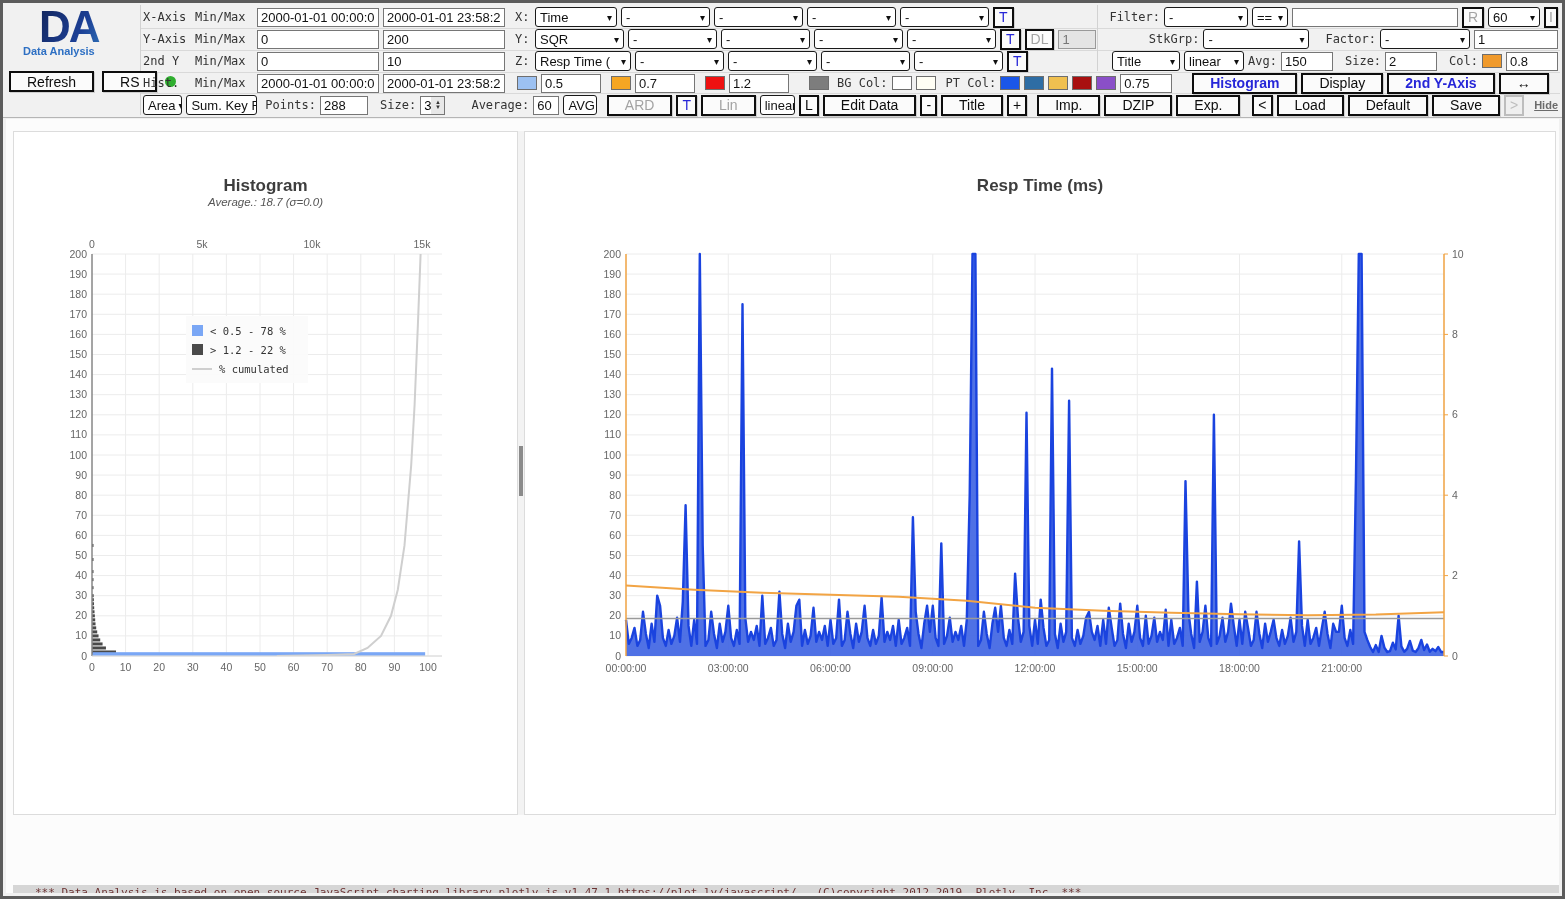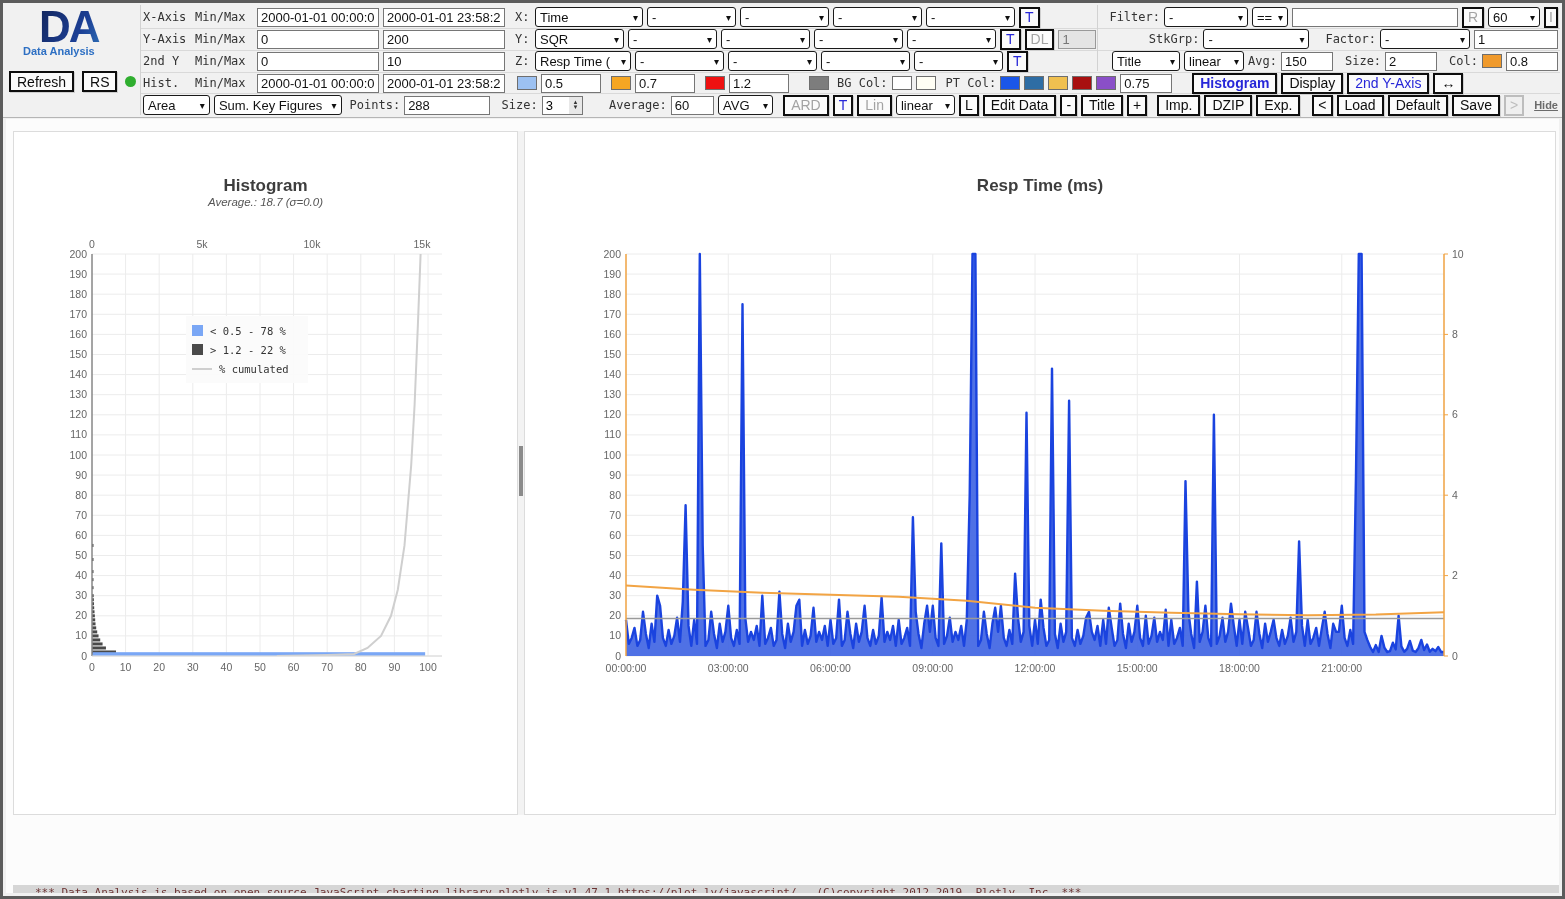--- a/index.html
+++ b/index.html
@@ -12,21 +12,21 @@
   .vline{position:absolute;width:1px;background:#d2d2d2;}
   .trow{position:absolute;left:140px;right:4px;height:22px;display:flex;align-items:center;gap:4px;}
   .tlabel{font-family:"DejaVu Sans Mono",monospace;font-size:12px;color:#333;white-space:nowrap;}
   .tinput{height:19px;border:1px solid #767676;background:#fff;font:13px "Liberation Sans",sans-serif;
     color:#111;padding:0 3px;display:flex;align-items:center;overflow:hidden;white-space:nowrap;}
   .tinput.dis{background:#e4e4e4;color:#777;border-color:#999;}
   .tsel{height:20px;border:1.5px solid #1a1a1a;border-radius:3px;background:#fff;display:flex;
     align-items:center;justify-content:space-between;padding:0 4px;font:13px "Liberation Sans",sans-serif;color:#111;white-space:nowrap;overflow:hidden;}
   .tsel .chev{font-size:10px;color:#111;margin-left:3px;}
   .tbtn{height:21px;border:2px solid #0d0d0d;background:#fbfbfb;display:flex;align-items:center;justify-content:center;
-    padding:0 6px;font:14px "Liberation Sans",sans-serif;color:#0d0d0d;white-space:nowrap;box-shadow:1px 1px 0 #cfcfcf;}
+    padding:0 16px;font:14px "Liberation Sans",sans-serif;color:#0d0d0d;white-space:nowrap;box-shadow:1px 1px 0 #cfcfcf;}
   .tbtn.blue{color:#2626d8;}
   .tbtn.dis{color:#a3a3a3;}
   .tbtn.ghost{border-color:#bdbdbd;color:#bdbdbd;box-shadow:none;background:#efefef;}
   .sw{width:20px;height:14px;border:1px solid #6e6e6e;}
   .spin{height:19px;border:1px solid #767676;background:#fff;display:flex;align-items:center;width:42px;}
   .spin .num{flex:1;font:13px "Liberation Sans",sans-serif;padding-left:3px;}
   .spin .arr{width:13px;display:flex;flex-direction:column;align-items:center;font-size:6px;color:#333;background:#e8e8e8;height:100%;justify-content:center;line-height:5px;}
   .hide-link{font:bold 11px "Liberation Sans",sans-serif;color:#6b6b6b;text-decoration:underline;margin-left:6px;}
   
   .logo-area{position:absolute;left:6px;top:4px;width:130px;height:108px;}
@@ -74,21 +74,21 @@
         <div class="dot"></div>
       </div>
     </div>
 
     <div class="trow" style="top:3px">
       <span class="tlabel" style="width:48px">X-Axis</span>
       <span class="tlabel" style="width:58px">Min/Max</span>
       <div class="tinput" style="width:122px">2000-01-01 00:00:0</div>
       <div class="tinput" style="width:122px">2000-01-01 23:58:2</div>
       <span class="tlabel" style="margin-left:6px;width:16px">X:</span>
-      <div class="tsel" style="width:108px">
+      <div class="tsel" style="width:82px">
           <span>Time</span>
           <span class="chev">▾</span>
         </div>
       <div class="tsel" style="width:89px">
           <span>-</span>
           <span class="chev">▾</span>
         </div>
       <div class="tsel" style="width:89px">
           <span>-</span>
           <span class="chev">▾</span>
@@ -223,21 +223,21 @@
       <div class="sw" style="background:#fffef4"></div>
       <span class="tlabel" style="margin-left:6px">PT Col:</span>
       <div class="sw" style="background:#1a56e8"></div>
       <div class="sw" style="background:#2e6da4"></div>
       <div class="sw" style="background:#f0c050"></div>
       <div class="sw" style="background:#a81010"></div>
       <div class="sw" style="background:#8a4fc8"></div>
       <div class="tinput" style="width:52px">0.75</div>
       <div class="tbtn blue" style="margin-left:16px;font-weight:bold">Histogram</div>
       <div class="tbtn">Display</div>
-      <div class="tbtn blue" style="font-weight:normal">2nd Y-Axis</div>
+      <div class="tbtn blue" style="font-weight:bold">2nd Y-Axis</div>
       <div class="tbtn">↔</div>
     </div>
 
     <div class="trow" style="top:91px">
       <div class="tsel" style="width:68px">
           <span>Area</span>
           <span class="chev">▾</span>
         </div>
       <div class="tsel" style="width:130px">
           <span>Sum. Key Figures</span>

